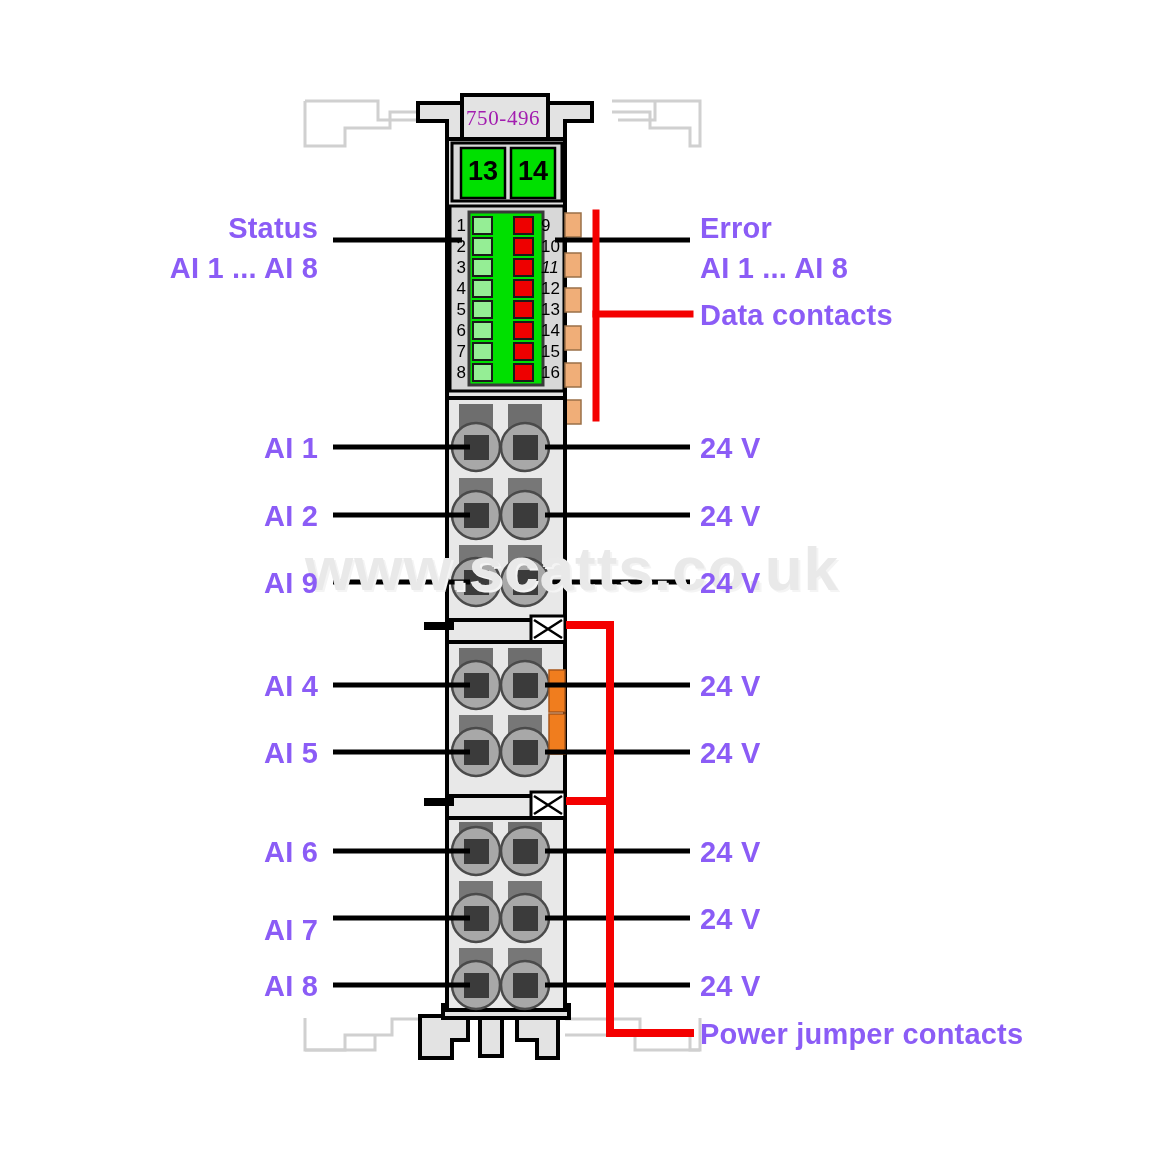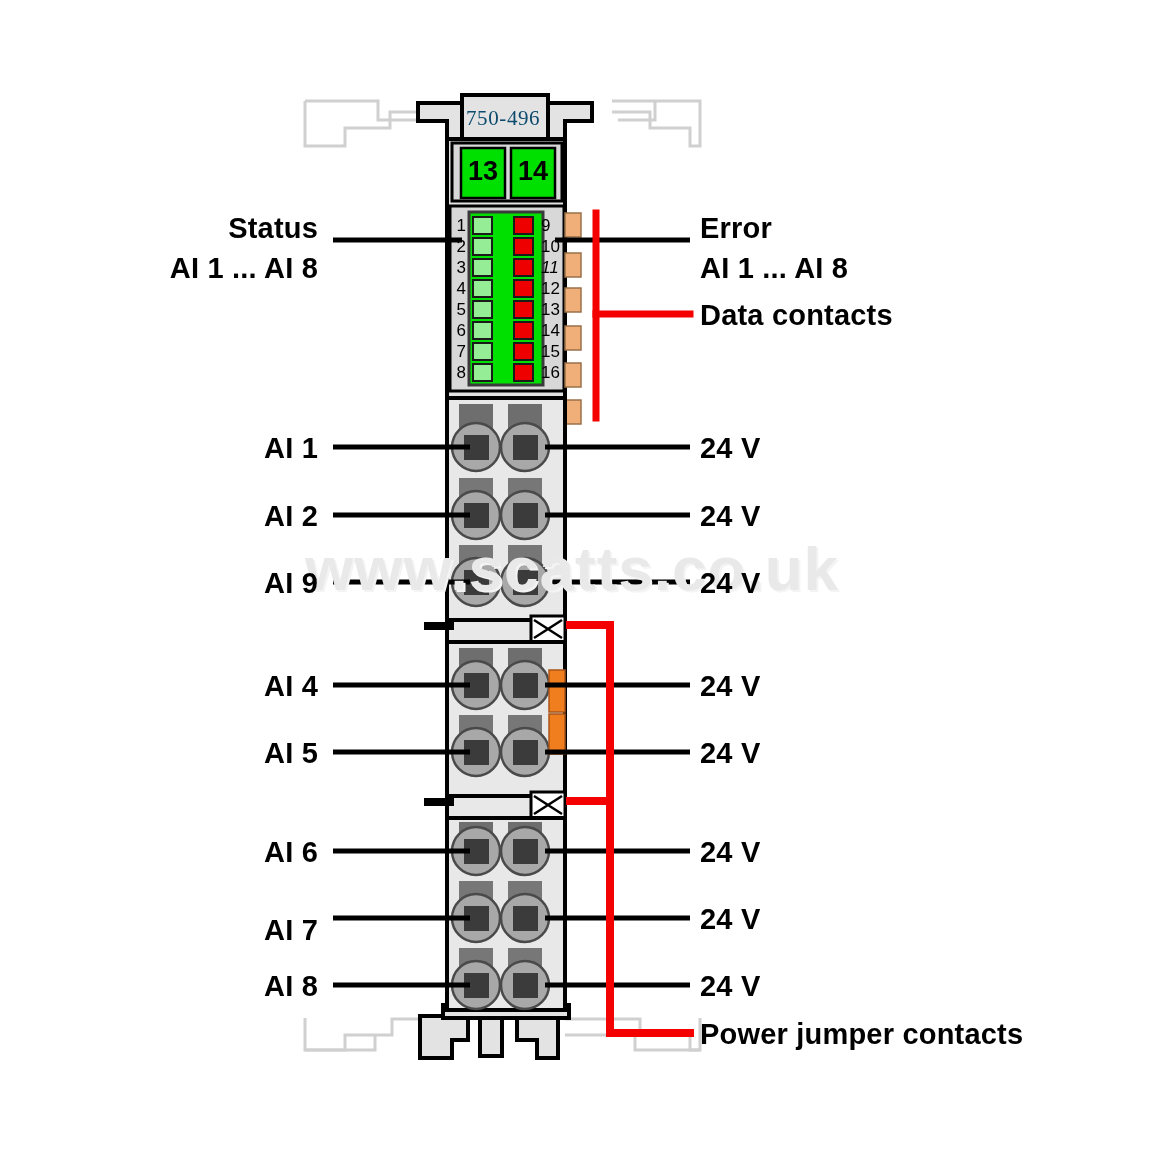--- a/index.html
+++ b/index.html
@@ -25,35 +25,35 @@
     position: absolute;
     left: 0; top: 0;
     width: 1152px;
     height: 1152px;
   }
   .lbl {
     position: absolute;
     font-family: "Liberation Sans", sans-serif;
     font-weight: bold;
     font-size: 29px;
-    color: #000000;
+    color: #8b5cf6;
     white-space: nowrap;
     letter-spacing: 0.2px;
   }
   .lbl-right { text-align: left; }
   .lbl-left  { text-align: right; transform: translateX(-100%); }
   .lbl-two {
     line-height: 40px;
   }
   .part-no {
     position: absolute;
     font-family: "Liberation Serif", serif;
     font-size: 21px;
     font-weight: normal;
-    color: #0c4a6e;
+    color: #a21caf;
     white-space: nowrap;
     letter-spacing: 0.6px;
   }
   .chan-num {
     position: absolute;
     font-family: "Liberation Sans", sans-serif;
     font-size: 17px;
     color: #000000;
     white-space: nowrap;
   }

